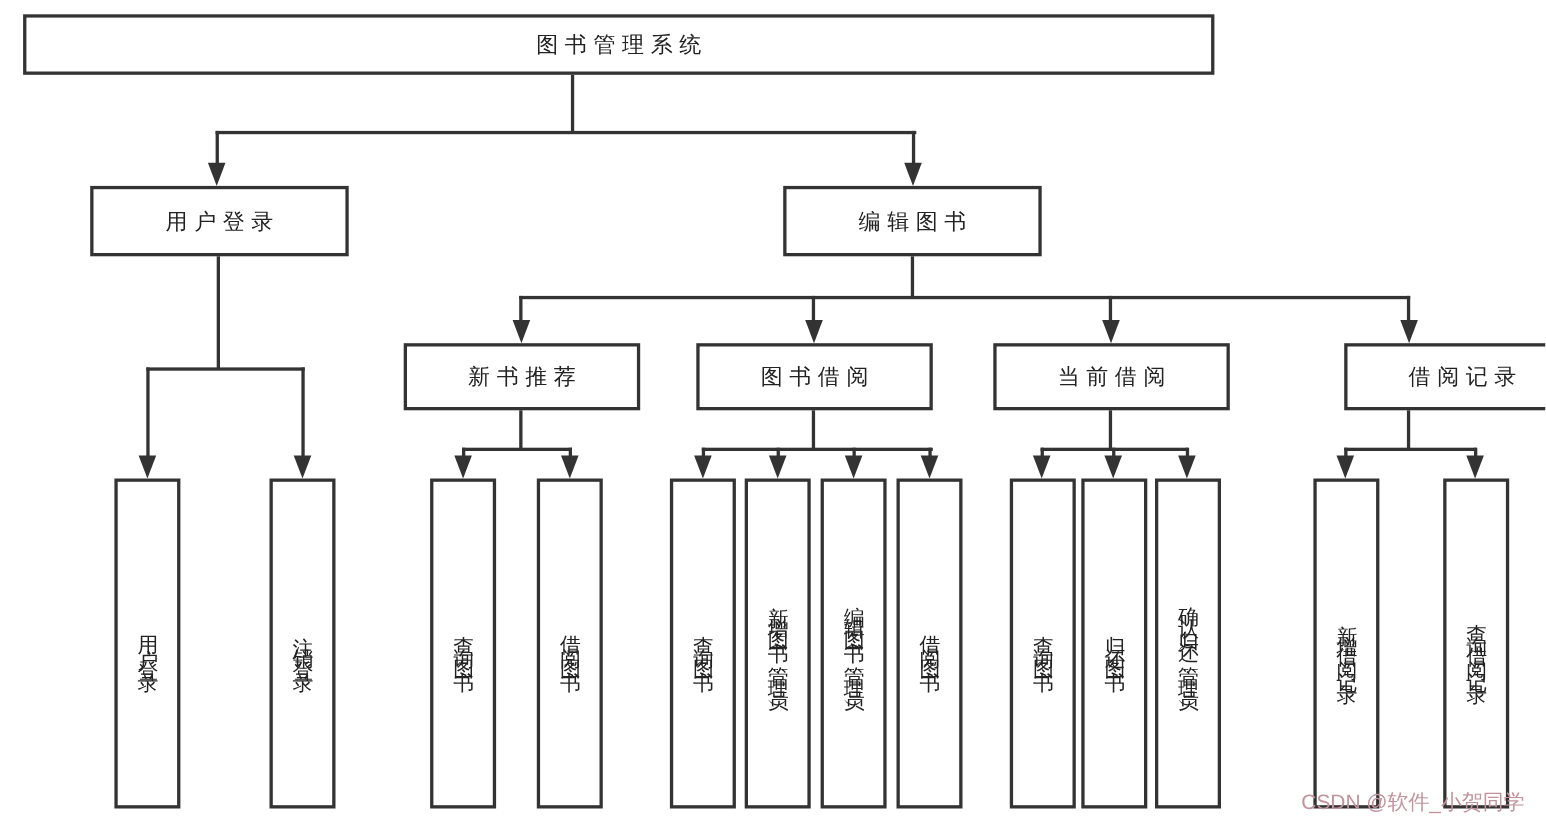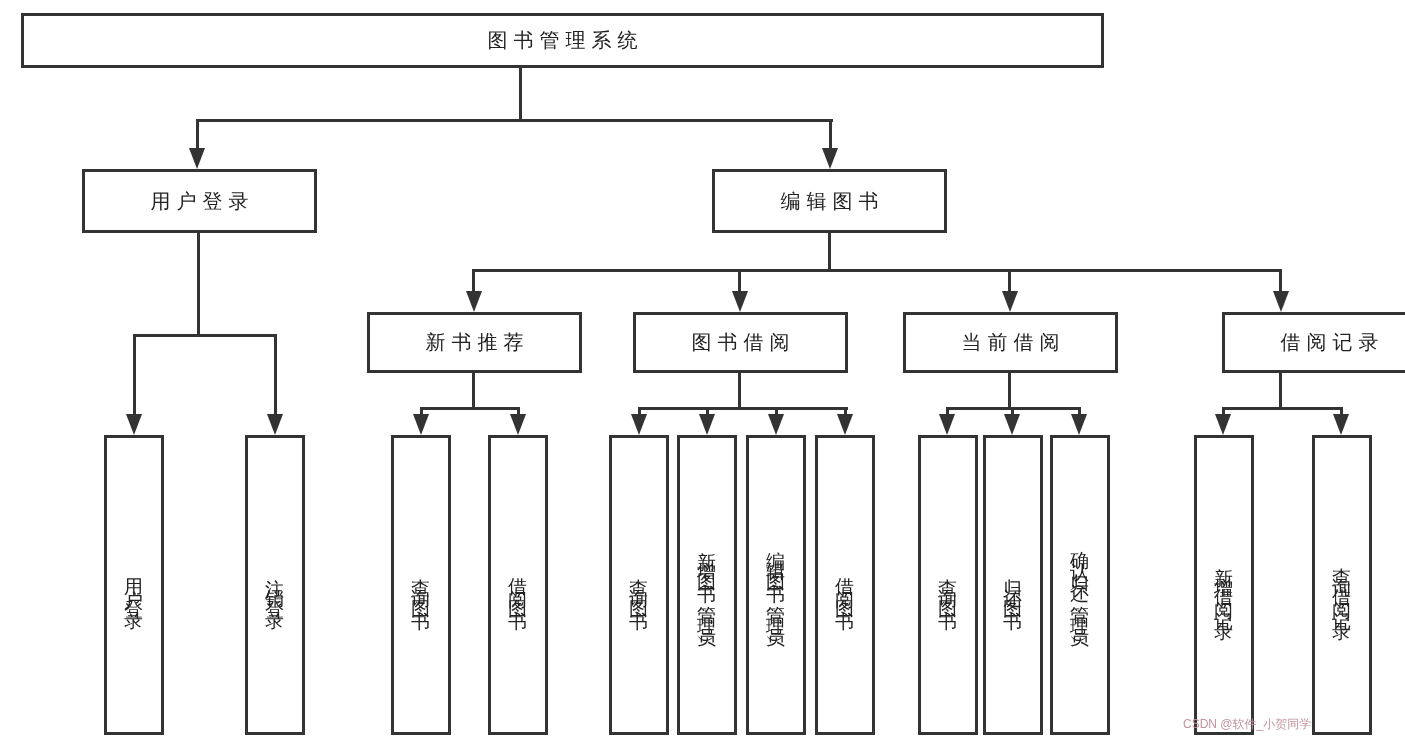--- a/index.html
+++ b/index.html
@@ -24,21 +24,21 @@
   }
   
   .hline{position:absolute;height:3px;background:#333333;}
   .vline{position:absolute;width:3px;background:#333333;}
   .arrow{
     position:absolute;width:0;height:0;
     border-left:8px solid transparent;border-right:8px solid transparent;
     border-top:21px solid #333333;
   }
   .watermark{
-    position:absolute;left:1183px;top:716px;font-size:12px;color:#c2939e;white-space:nowrap;
+    position:absolute;left:1183px;top:716px;font-size:19px;color:#c2939e;white-space:nowrap;
   }
 </style>
 </head>
 <body>
 
 <div class="canvas">
 
   <div class="box" style="left:21px;top:13px;width:1083px;height:55px;">
     <span class="hlabel">图书管理系统</span>
   </div>

